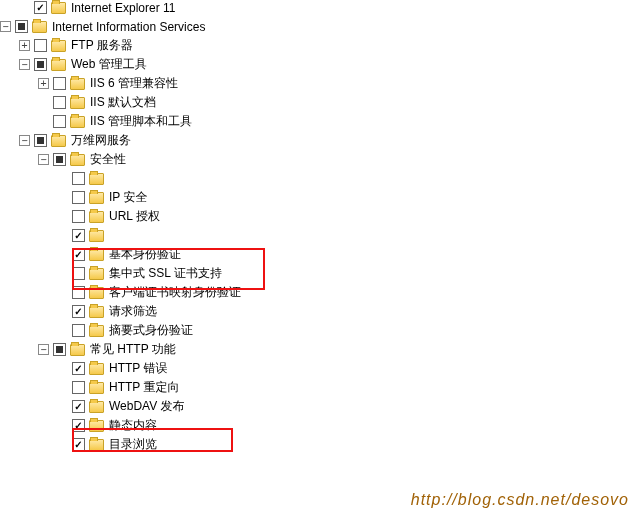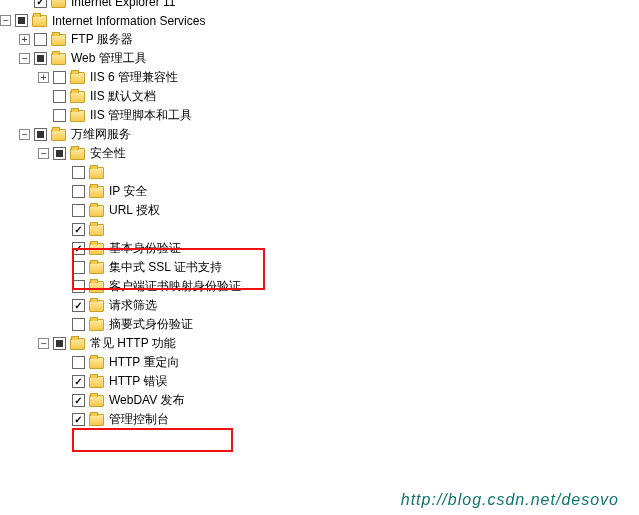--- a/index.html
+++ b/index.html
@@ -8,21 +8,21 @@
     padding: 0;
     font-family: "Microsoft YaHei", "SimSun", Arial, sans-serif;
     font-size: 12px;
     background: #fff;
     color: #000;
     width: 639px;
     height: 515px;
     overflow: hidden;
     position: relative;
   }
-  .tree { padding-top: 2px; }
+  .tree { padding-top: 8px; }
   .row {
     display: flex;
     align-items: center;
     height: 19px;
     white-space: nowrap;
   }
   .indent { display: inline-block; width: 19px; height: 19px; flex-shrink:0; }
   .exp {
     display: inline-flex;
     align-items: center;
@@ -77,23 +77,23 @@
     border-bottom:none;
   }
   .label { font-size: 12px; }
   .hl {
     position: absolute;
     border: 2px solid #e11;
     pointer-events: none;
   }
   .watermark {
     position: absolute;
-    right: 20px;
+    right: 10px;
     bottom: 6px;
-    color: #0f766e;
+    color: #a16207;
     font-family: Arial, sans-serif;
     font-size: 16px;
     font-style: italic;
     letter-spacing: 1px;
     pointer-events: none;
   }
 </style>
 </head>
 <body>
 
@@ -249,49 +249,58 @@
       <span class="exp">−</span>
       <span class="cb filled"></span>
       <span class="folder"></span>
       <span class="label">常见 HTTP 功能</span>
     </div>
     <div class="row">
       <span class="indent"></span>
       <span class="indent"></span>
       <span class="indent"></span>
       <span class="exp-blank"></span>
+      <span class="cb checked"></span>
+      <span class="folder"></span>
+      <span class="label">HTTP 错误</span>
+    </div>
+    <div class="row">
+      <span class="indent"></span>
+      <span class="indent"></span>
+      <span class="indent"></span>
+      <span class="exp-blank"></span>
       <span class="cb empty"></span>
       <span class="folder"></span>
       <span class="label">HTTP 重定向</span>
     </div>
     <div class="row">
       <span class="indent"></span>
       <span class="indent"></span>
       <span class="indent"></span>
       <span class="exp-blank"></span>
       <span class="cb checked"></span>
       <span class="folder"></span>
-      <span class="label">HTTP 错误</span>
-    </div>
-    <div class="row">
-      <span class="indent"></span>
-      <span class="indent"></span>
-      <span class="indent"></span>
-      <span class="exp-blank"></span>
-      <span class="cb checked"></span>
-      <span class="folder"></span>
       <span class="label">WebDAV 发布</span>
     </div>
     <div class="row">
       <span class="indent"></span>
       <span class="indent"></span>
       <span class="indent"></span>
       <span class="exp-blank"></span>
       <span class="cb checked"></span>
       <span class="folder"></span>
-      <span class="label">管理控制台</span>
+      <span class="label">静态内容</span>
+    </div>
+    <div class="row">
+      <span class="indent"></span>
+      <span class="indent"></span>
+      <span class="indent"></span>
+      <span class="exp-blank"></span>
+      <span class="cb checked"></span>
+      <span class="folder"></span>
+      <span class="label">目录浏览</span>
     </div>
   </div>
 
 <div class="watermark">http://blog.csdn.net/desovo</div>
 
 <div class="hl" style="top: 248px; left: 72px; width: 193px; height: 42px;"></div>
 <div class="hl" style="top: 428px; left: 72px; width: 161px; height: 24px;"></div>
 
 </body></html>

